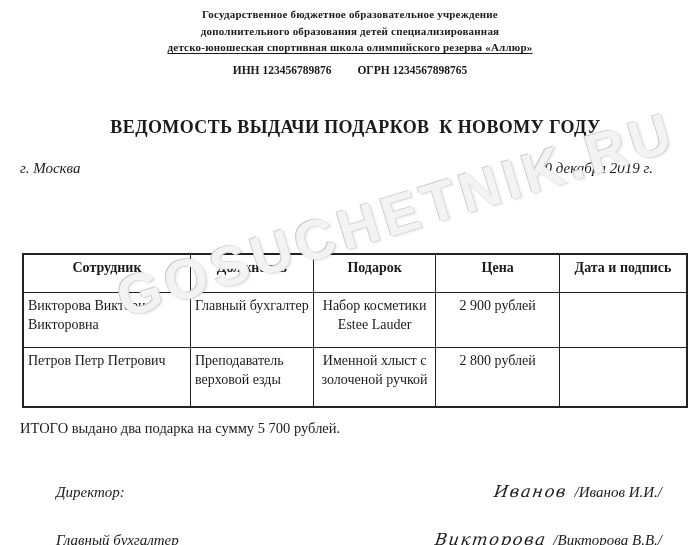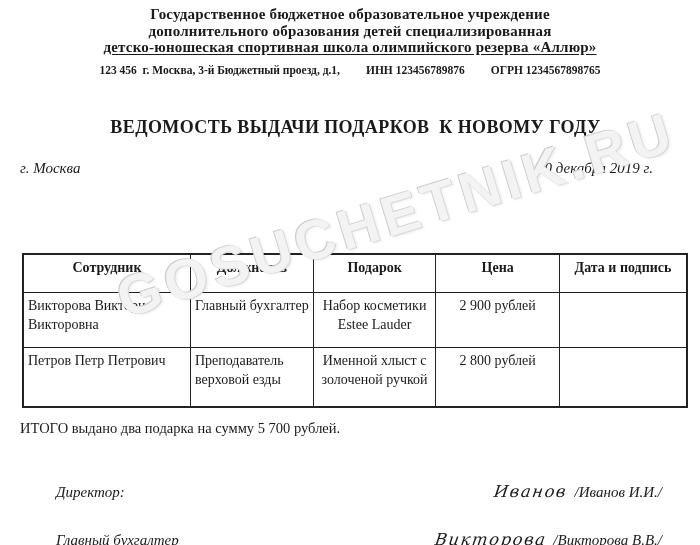--- a/index.html
+++ b/index.html
@@ -16,21 +16,21 @@
 
   
   .org-block {
     position: absolute;
     top: 6px; left: 0; right: 0;
     text-align: center;
     z-index: 2;
   }
   .org-line {
     font-weight: bold;
-    font-size: 15px;
+    font-size: 11px;
     line-height: 16.5px;
     letter-spacing: 0.2px;
   }
   .org-line.underlined {
     text-decoration: underline;
     text-underline-offset: 2px;
   }
   .org-address {
     margin-top: 8px;
     display: flex;
@@ -142,21 +142,20 @@
 </head>
 <body>
 
 <div class="page">
 
   <div class="org-block">
     <div class="org-line">Государственное бюджетное образовательное учреждение</div>
     <div class="org-line">дополнительного образования детей специализированная</div>
     <div class="org-line underlined">детско-юношеская спортивная школа олимпийского резерва «Аллюр»</div>
     <div class="org-address">
-      <span>123 456&nbsp; г. Москва, 3-й Бюджетный проезд, д.1,</span>
       <span>ИНН 123456789876</span>
       <span>ОГРН 1234567898765</span>
     </div>
   </div>
 
   <div class="doc-title">ВЕДОМОСТЬ ВЫДАЧИ ПОДАРКОВ&nbsp; К НОВОМУ ГОДУ</div>
 
   <div class="meta-row">
     <span>г. Москва</span>
     <span>30 декабря 2019 г.</span>

